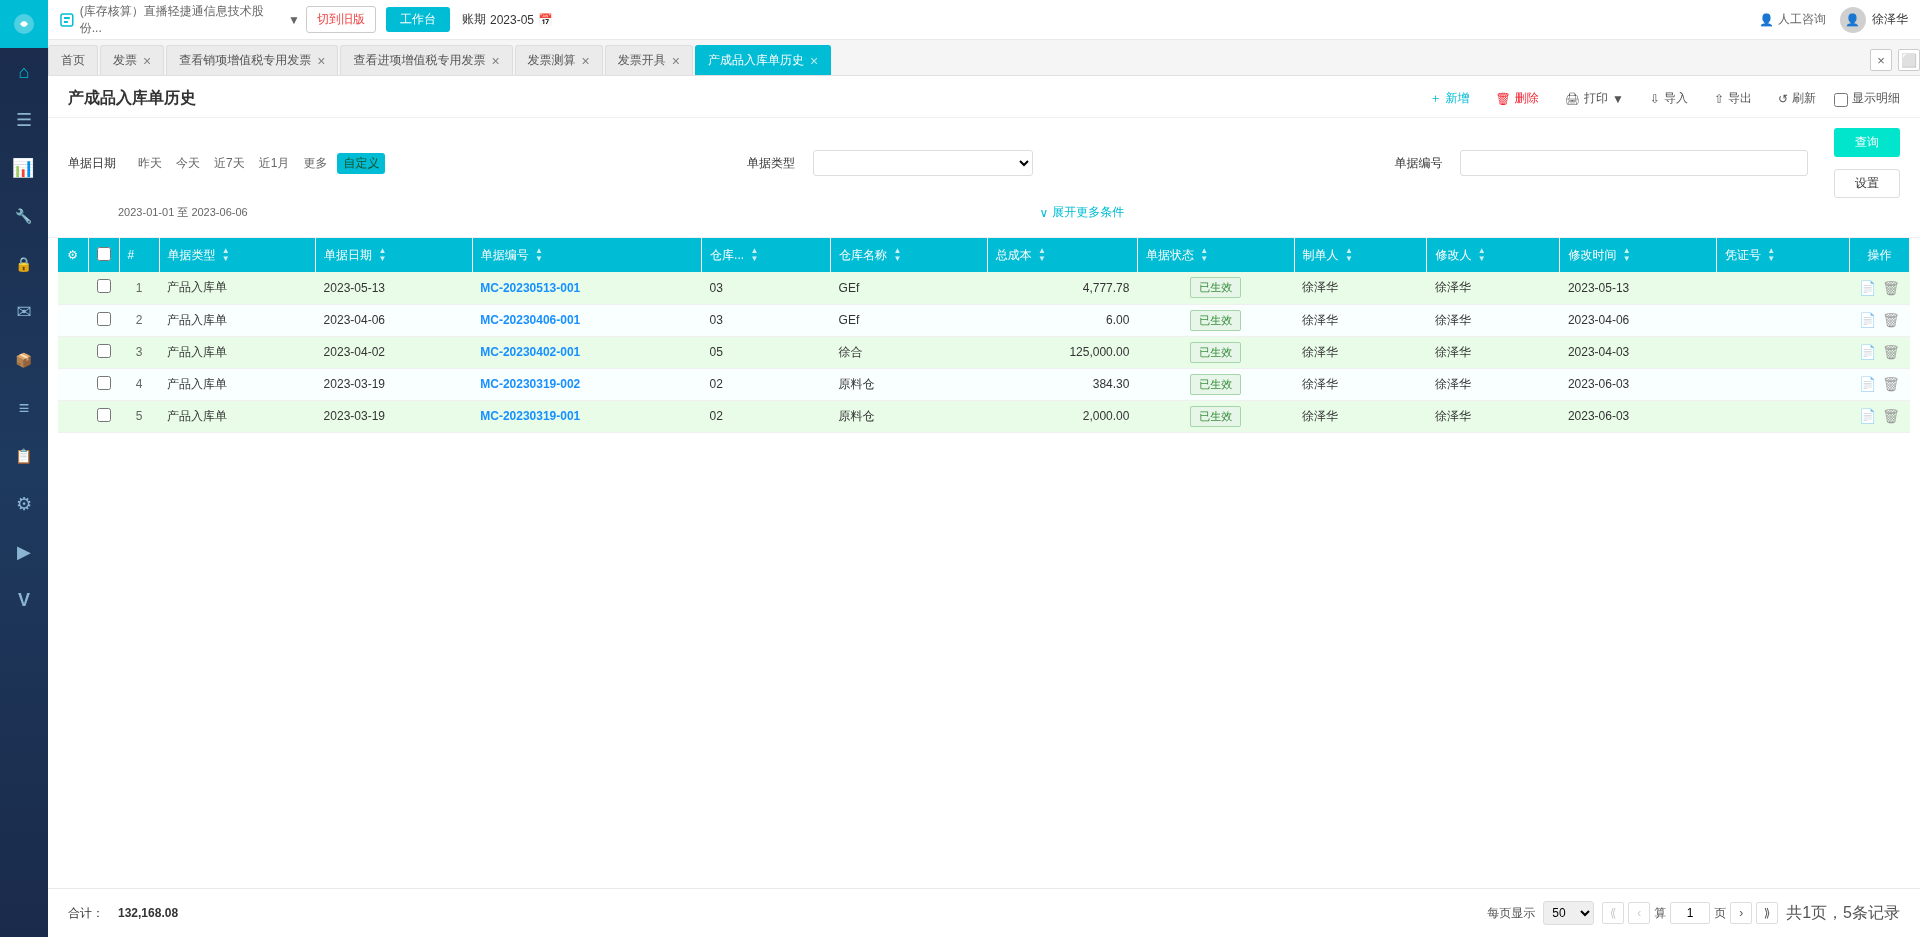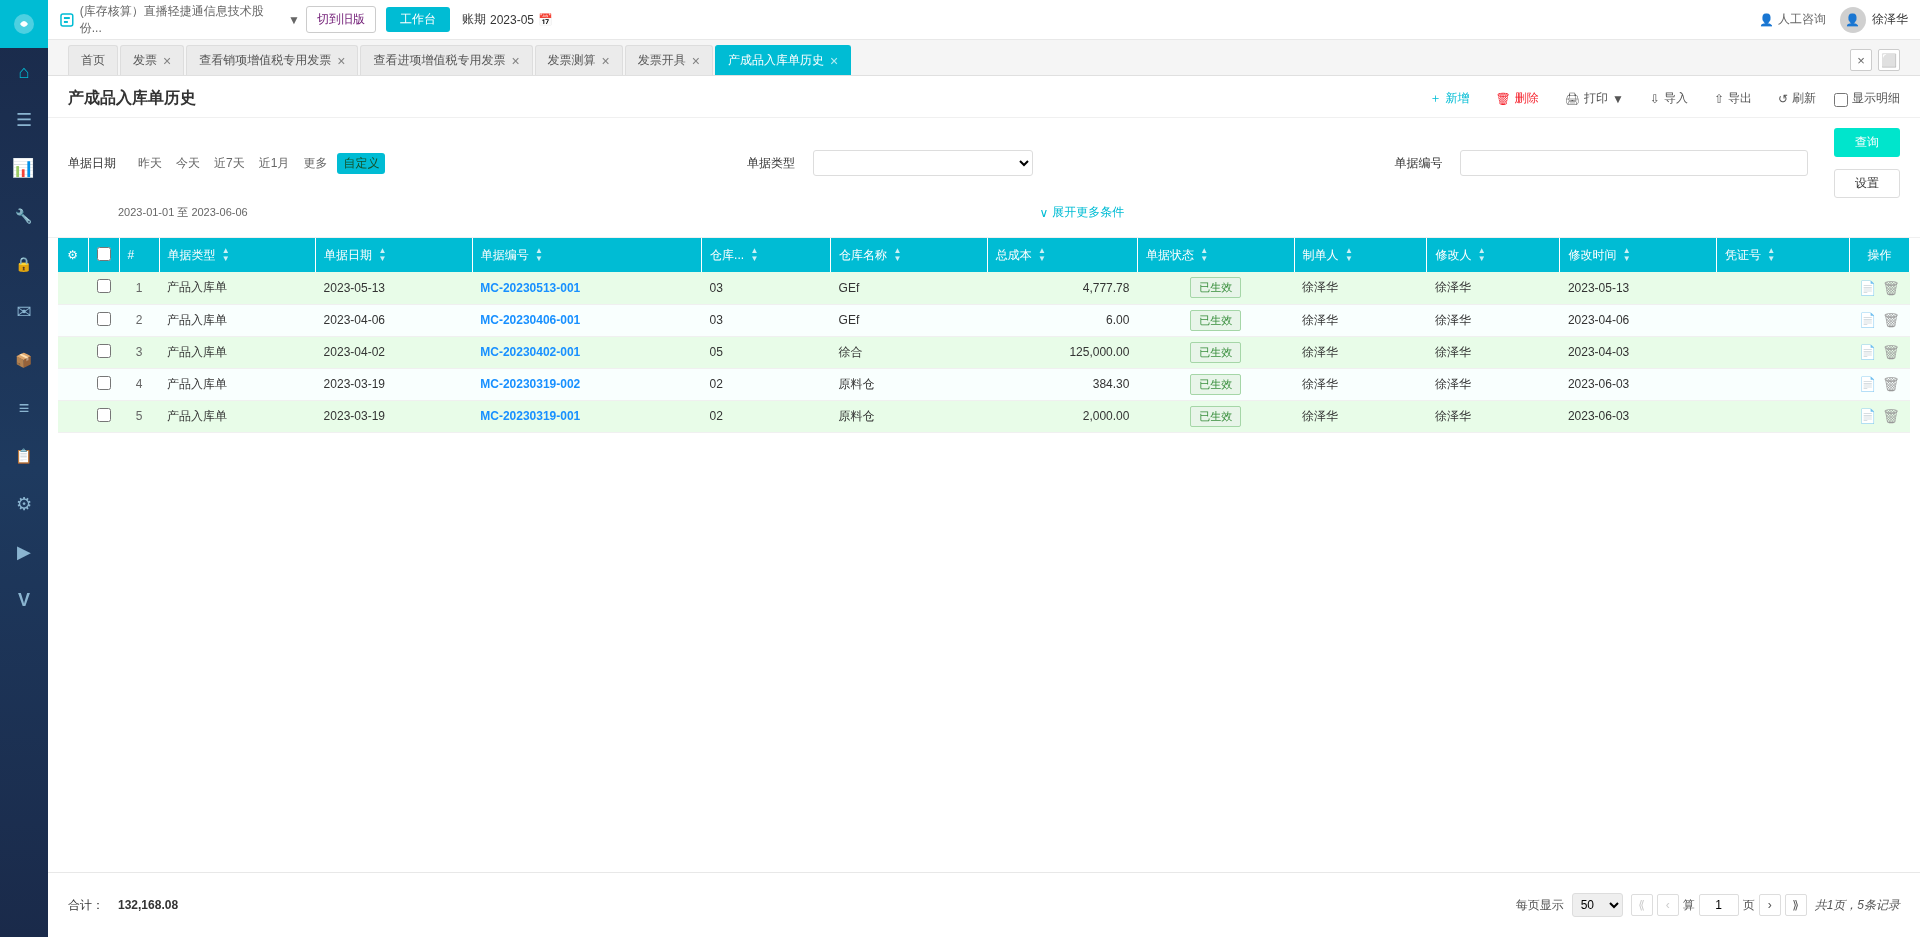--- a/index.html
+++ b/index.html
@@ -80,21 +80,21 @@
       font-size: 12px;
     }
     .topbar-switch {
       border: 1px solid #ccc;
       background: white;
       padding: 4px 10px;
       border-radius: 3px;
       cursor: pointer;
       margin-left: 6px;
       font-size: 12px;
-      color: #701a75;
+      color: #ef4444;
     }
     .topbar-period {
       margin-left: 12px;
       font-size: 12px;
       color: #333;
       display: flex;
       align-items: center;
       gap: 4px;
     }
     .topbar-right {
@@ -130,21 +130,21 @@
       font-size: 11px;
       color: #666;
     }
 
     
     .tabbar {
       height: 36px;
       background: #f5f5f5;
       display: flex;
       align-items: flex-end;
-      padding: 0 20px;
+      padding: 0 0;
       border-bottom: 1px solid #e0e0e0;
       flex-shrink: 0;
       gap: 2px;
     }
     .tab {
       height: 30px;
       padding: 0 12px;
       border: 1px solid #ddd;
       border-bottom: none;
       background: #ebebeb;
@@ -400,21 +400,21 @@
     .op-icon {
       color: #999;
       cursor: pointer;
       font-size: 14px;
     }
 
     
     .table-footer {
       display: flex;
       align-items: center;
-      padding: 20px 20px;
+      padding: 12px 20px;
       border-top: 1px solid #e8e8e8;
       background: white;
       flex-shrink: 0;
       gap: 10px;
     }
     .footer-total-label { color: #333; font-size: 12px; margin-right: 4px; }
     .footer-total-value { color: #333; font-size: 12px; font-weight: bold; }
     .footer-right {
       margin-left: auto;
       display: flex;
@@ -445,21 +445,21 @@
     }
     .page-nav-btn:disabled { color: #ccc; cursor: not-allowed; }
     .page-input {
       border: 1px solid #ddd;
       height: 22px;
       width: 40px;
       text-align: center;
       border-radius: 2px;
       font-size: 12px;
     }
-    .page-info { color: #555; font-size: 12px; font-style: italic; }
+    .page-info { color: #555; font-size: 16px; }
     .row-num { color: #666; }
 
     
     input[type=checkbox] { width: 14px; height: 14px; cursor: pointer; }
   </style>
 </head>
 <body>
 
 <div class="sidebar">
   <div class="sidebar-logo">

